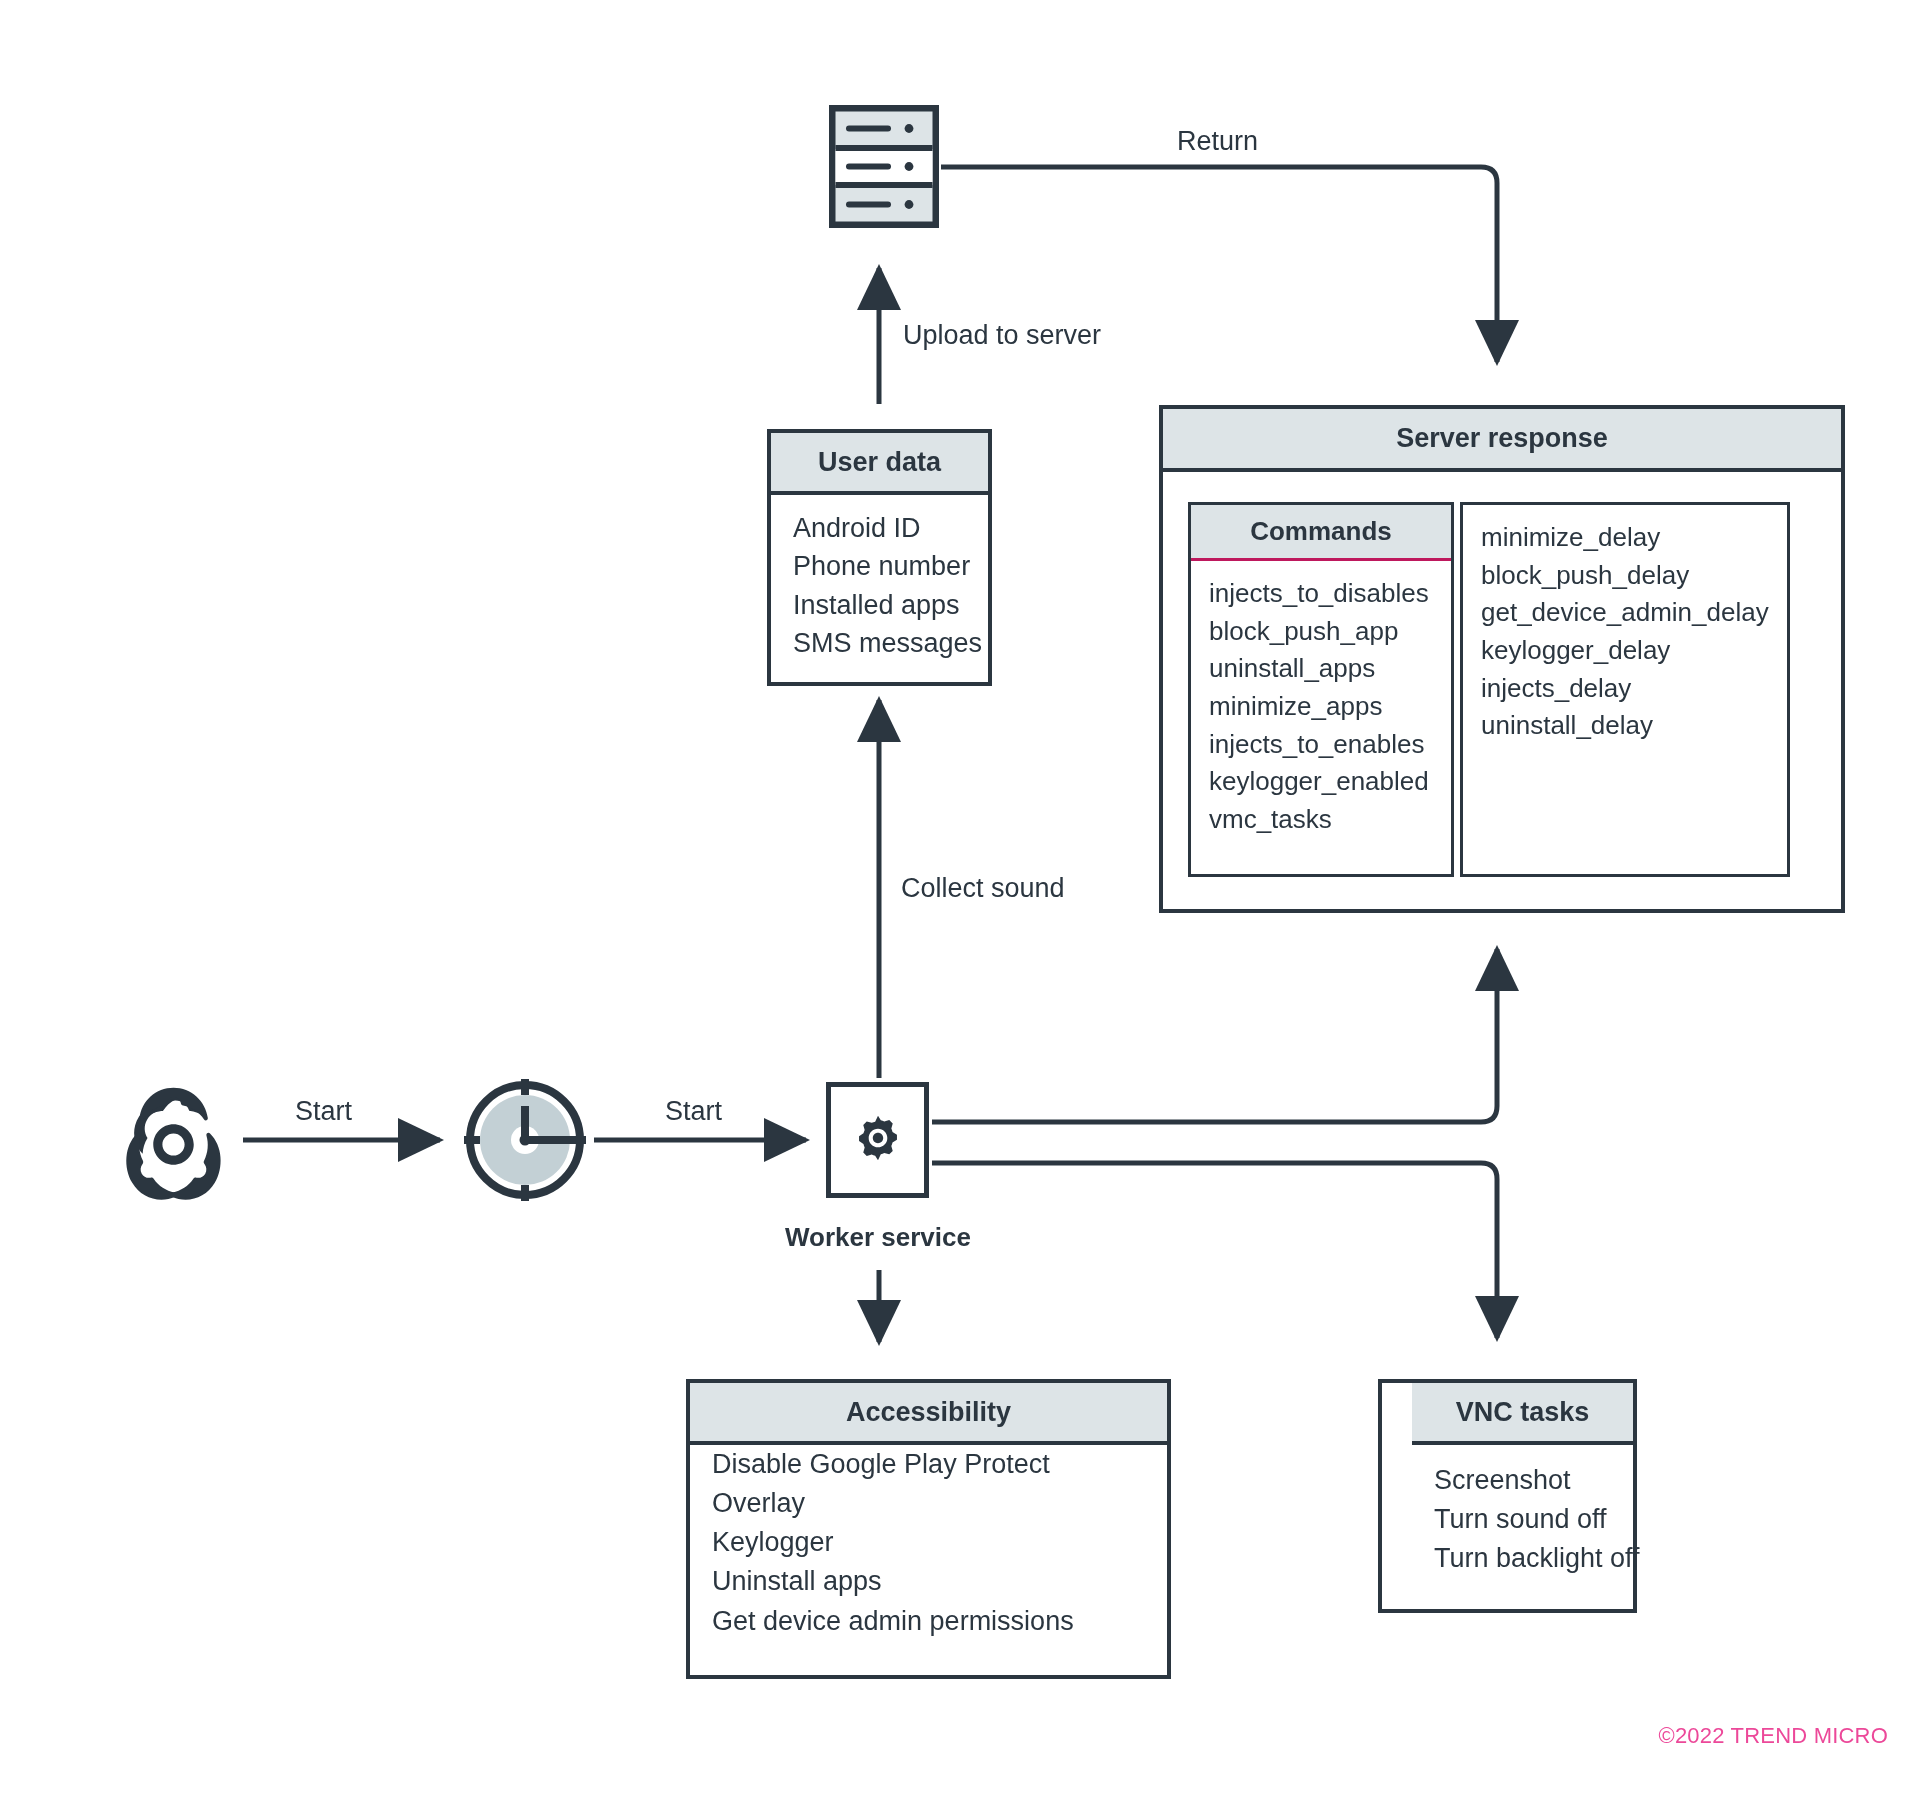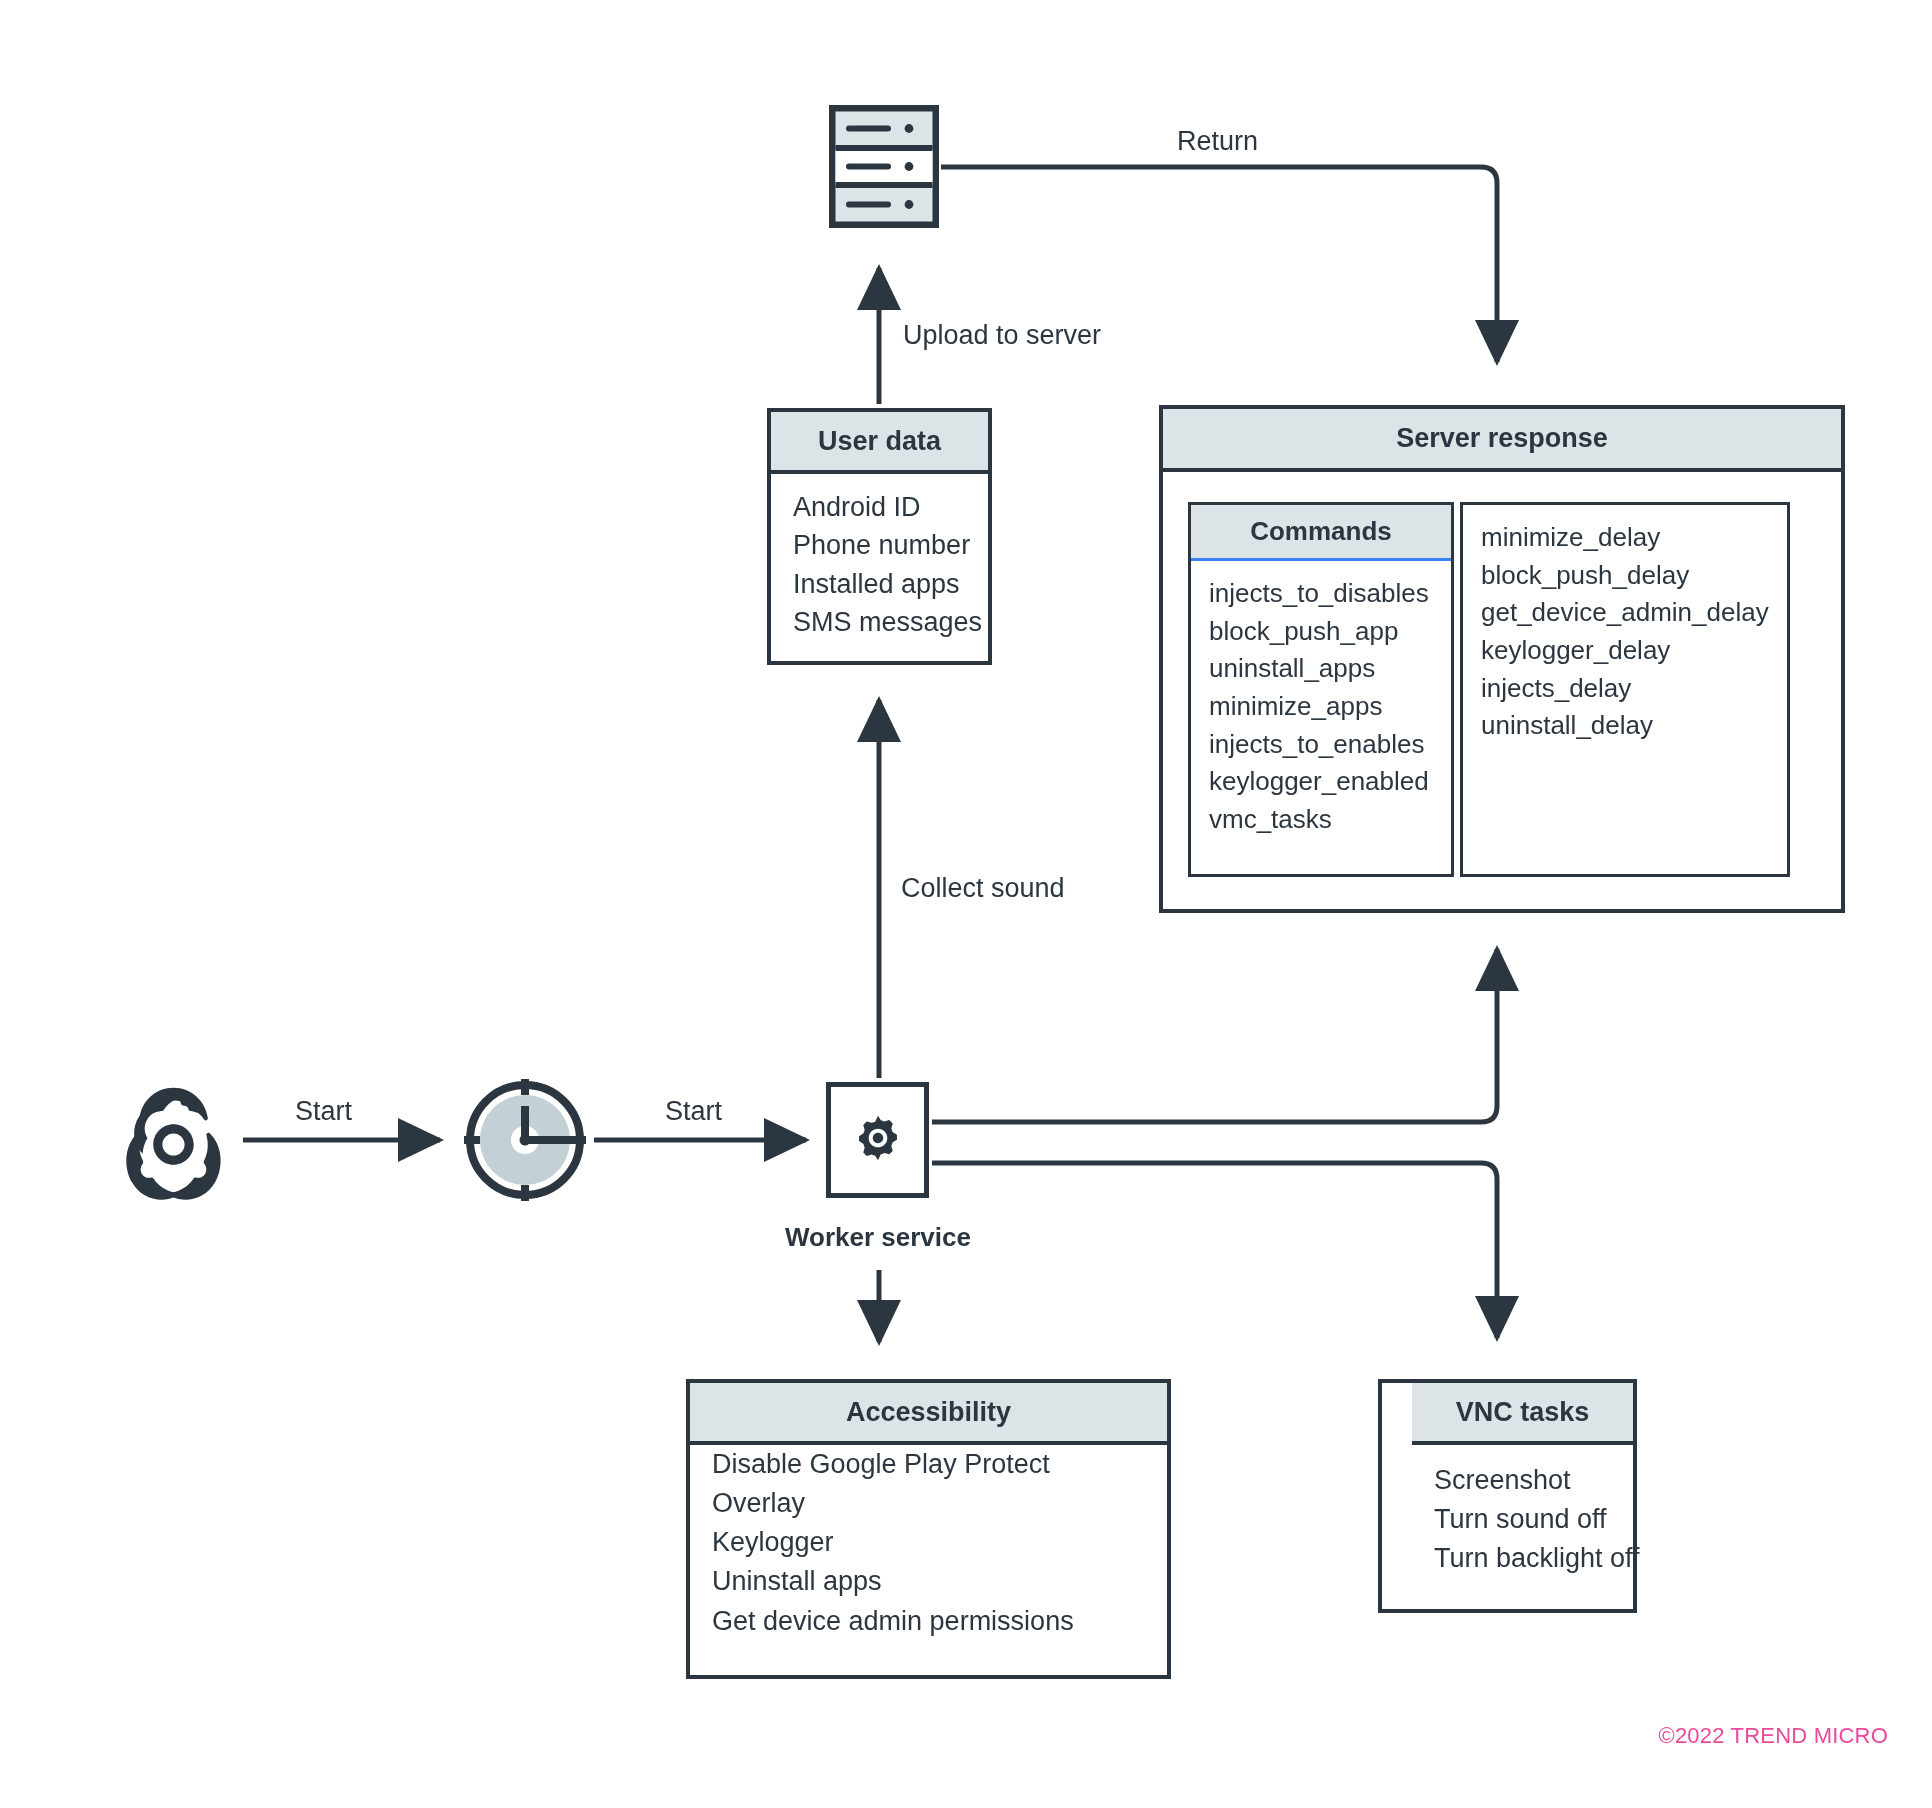--- a/index.html
+++ b/index.html
@@ -49,38 +49,38 @@
   .card > .card-body {
     box-sizing: border-box;
     padding: 14px 22px 16px 22px;
   }
   .card-body .row {
     white-space: nowrap;
     line-height: 1.42;
   }
 
   
-  #user-data { left: 767px; top: 408px; width: 225px; height: 257px; }
+  #user-data { left: 767px; top: 429px; width: 225px; height: 257px; }
   #user-data .card-head { height: 62px; font-size: 27px; }
   #user-data .card-body .row { font-size: 27px; }
 
   
   #server-response { left: 1159px; top: 405px; width: 686px; height: 508px; }
   #server-response > .card-head { height: 63px; font-size: 27px; }
   #server-response > .card-body { padding: 0; position: relative; height: calc(100% - 67px); }
 
   .subcard {
     position: absolute;
     border: 3px solid #2b3640;
     background: #ffffff;
     box-sizing: border-box;
   }
   .subcard > .sub-head {
     background: #dde4e7;
-    border-bottom: 3px solid #3b82f6;
+    border-bottom: 3px solid #be185d;
     font-weight: bold;
     text-align: center;
     font-size: 26px;
     height: 56px;
     display: flex;
     align-items: center;
     justify-content: center;
     box-sizing: border-box;
   }
   .subcard > .sub-body {

